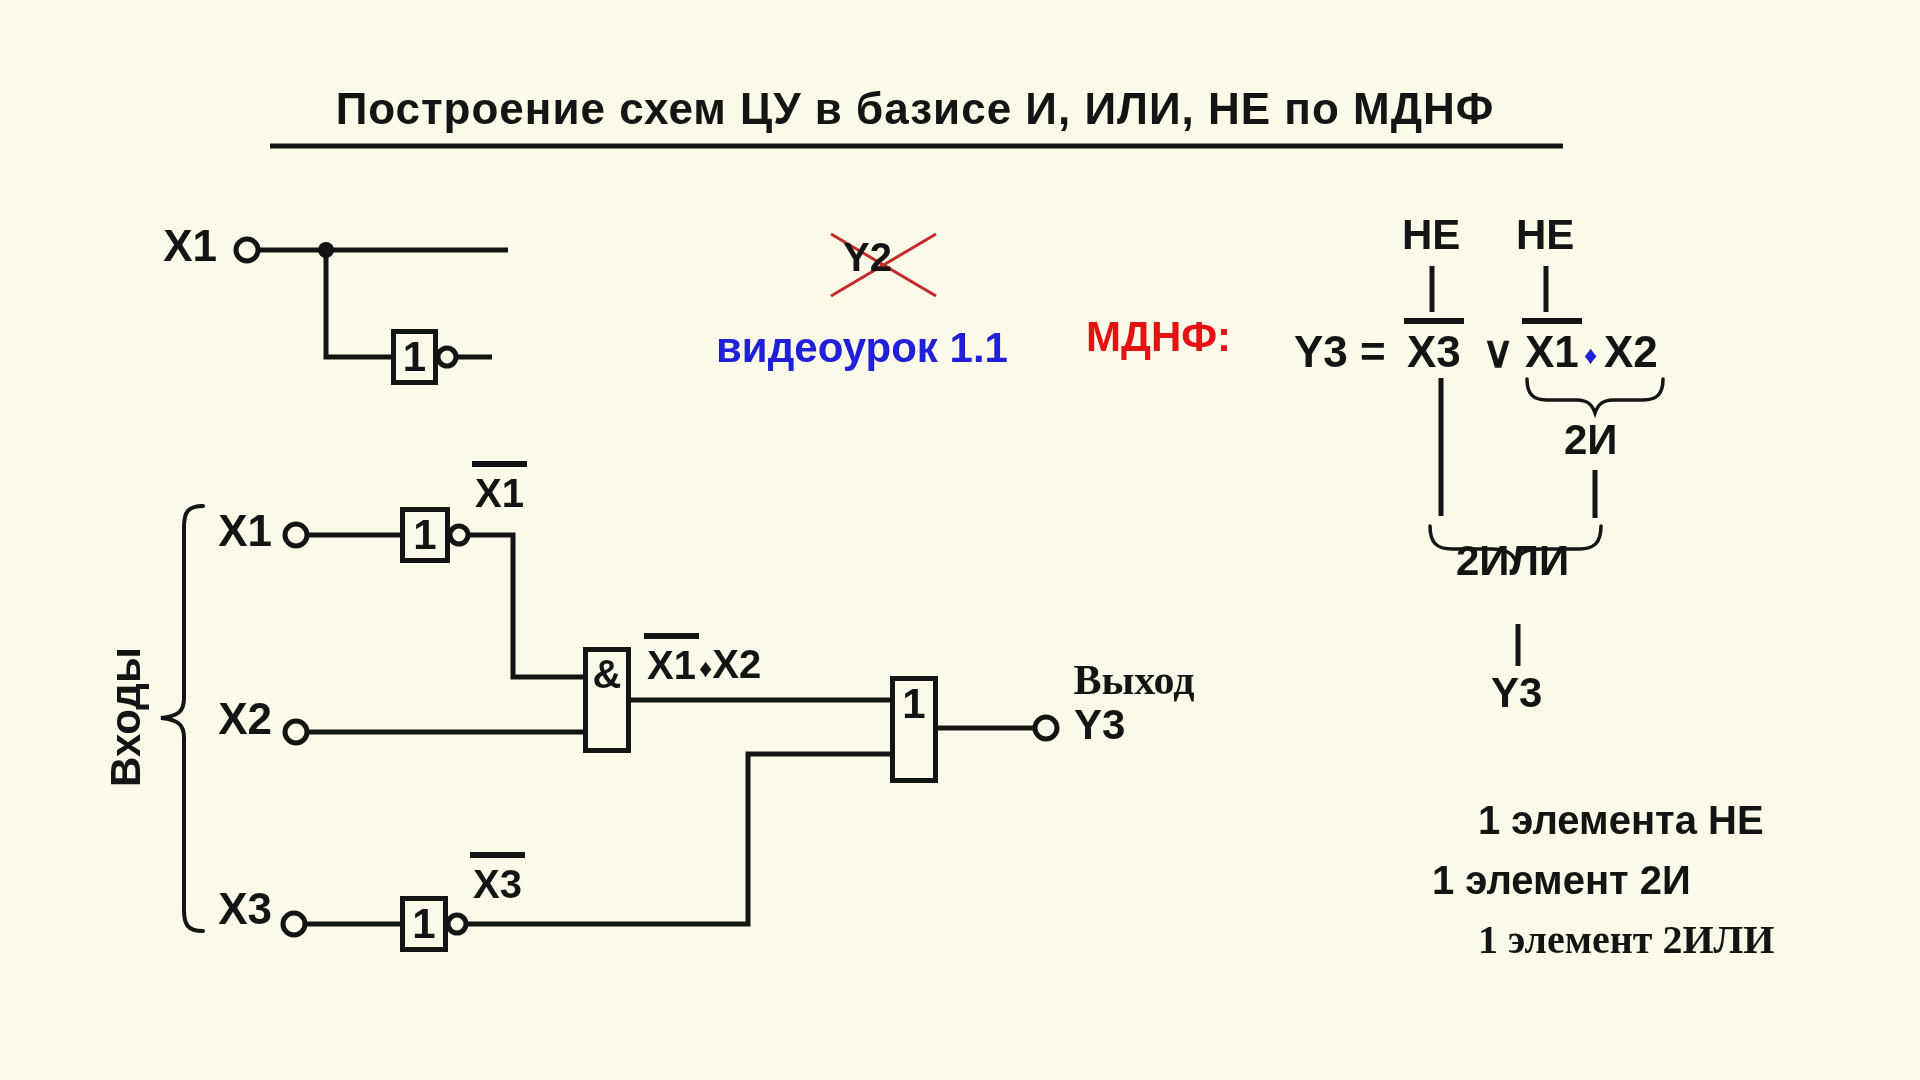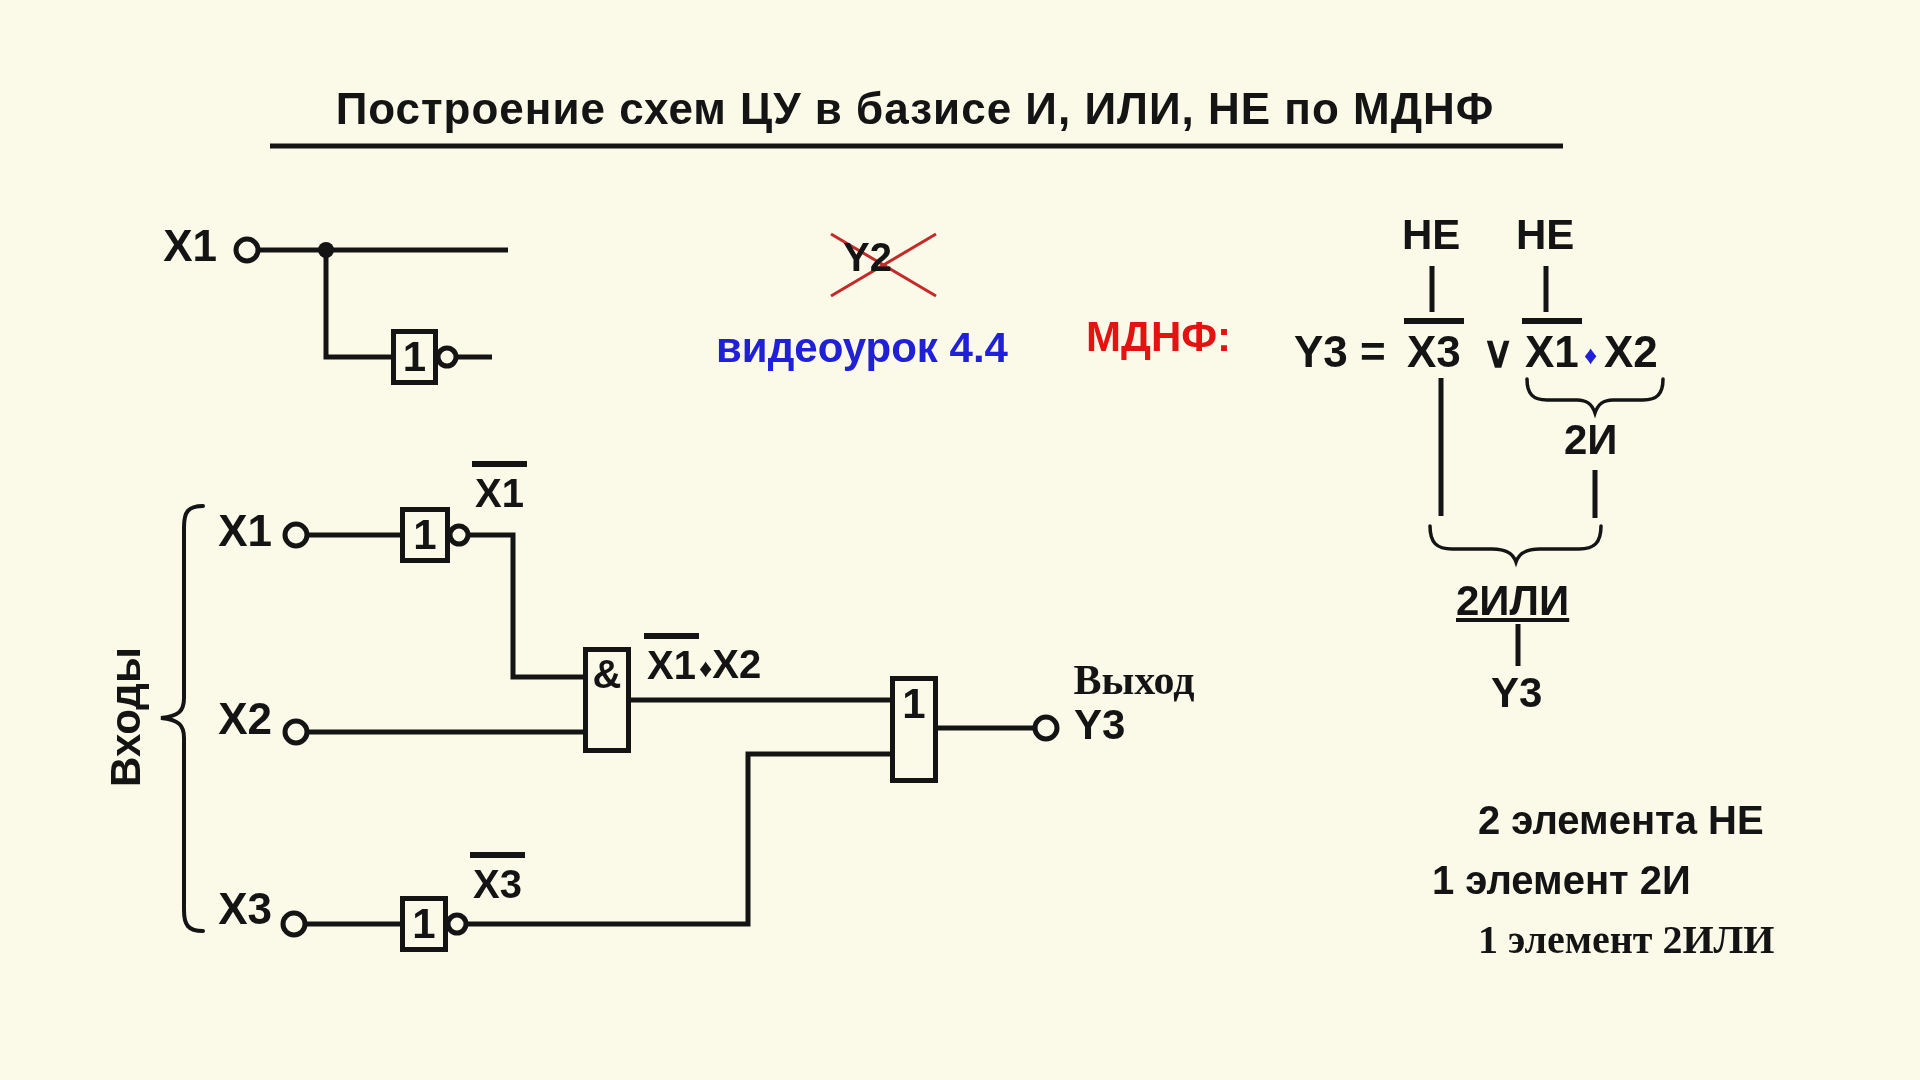--- a/index.html
+++ b/index.html
@@ -93,35 +93,35 @@
   </svg>
 
   <div class="abs t44 center" style="left:260px;top:87px;width:1310px;letter-spacing:1px;">Построение схем ЦУ в базисе И, ИЛИ, НЕ  по МДНФ</div>
 
   <div class="abs t44 right-align" style="left:145px;top:224px;width:72px;">X1</div>
   <div class="gatebox gate-center" style="left:391px;top:329px;width:47px;height:56px;">
     <span>1</span>
   </div>
 
   <div class="abs t40" style="left:843px;top:237px;">Y2</div>
-  <div class="abs t42 blue" style="left:716px;top:327px;">видеоурок 4.4</div>
+  <div class="abs t42 blue" style="left:716px;top:327px;">видеоурок 1.1</div>
 
   <div class="abs t42 red" style="left:1086px;top:316px;">МДНФ:</div>
   <div class="abs t44" style="left:1294px;top:330px;">Y3 =</div>
   <div class="abs t44" style="left:1404px;top:318px;"><span class="overbar">X3</span></div>
   <div class="abs t44" style="left:1482px;top:330px;">∨</div>
   <div class="abs t44" style="left:1522px;top:318px;"><span class="overbar">X1</span></div>
   <div class="abs blue" style="left:1584px;top:342px;font-size:26px;">♦</div>
   <div class="abs t44" style="left:1604px;top:330px;">X2</div>
 
   <div class="abs t42" style="left:1402px;top:214px;">НЕ</div>
   <div class="abs t42" style="left:1516px;top:214px;">НЕ</div>
 
   <div class="abs t42" style="left:1564px;top:419px;">2И</div>
-  <div class="abs t42" style="left:1456px;top:580px;text-decoration:underline;">2ИЛИ</div>
+  <div class="abs t42" style="left:1456px;top:540px;">2ИЛИ</div>
   <div class="abs t42" style="left:1491px;top:672px;">Y3</div>
 
   <div class="abs t42 rot" style="left:26px;top:696px;width:200px;">Входы</div>
 
   <div class="abs t44 right-align" style="left:200px;top:509px;width:72px;">X1</div>
   <div class="abs t44 right-align" style="left:200px;top:697px;width:72px;">X2</div>
   <div class="abs t44 right-align" style="left:200px;top:887px;width:72px;">X3</div>
 
   <div class="gatebox gate-center" style="left:400px;top:507px;width:50px;height:56px;">
     <span>1</span>
@@ -140,17 +140,17 @@
   <div class="abs t40" style="left:470px;top:852px;"><span class="overbar">X3</span></div>
   <div class="abs t40 sigrow" style="left:644px;top:633px;">
     <span class="overbar">X1</span>
       <span class="dotpad">♦</span>
       <span class="plain">X2</span>
   </div>
 
   <div class="abs t42 center" style="left:1052px;top:659px;width:164px;font-family:Liberation Serif, serif;">Выход</div>
   <div class="abs t42" style="left:1074px;top:704px;">Y3</div>
 
-  <div class="abs t40" style="left:1478px;top:800px;">2 элемента НЕ</div>
+  <div class="abs t40" style="left:1478px;top:800px;">1 элемента НЕ</div>
   <div class="abs t40" style="left:1432px;top:860px;">1 элемент 2И</div>
   <div class="abs t40" style="left:1478px;top:920px;font-family:Liberation Serif, serif;">1 элемент 2ИЛИ</div>
 
 </div>
 
 </body></html>

